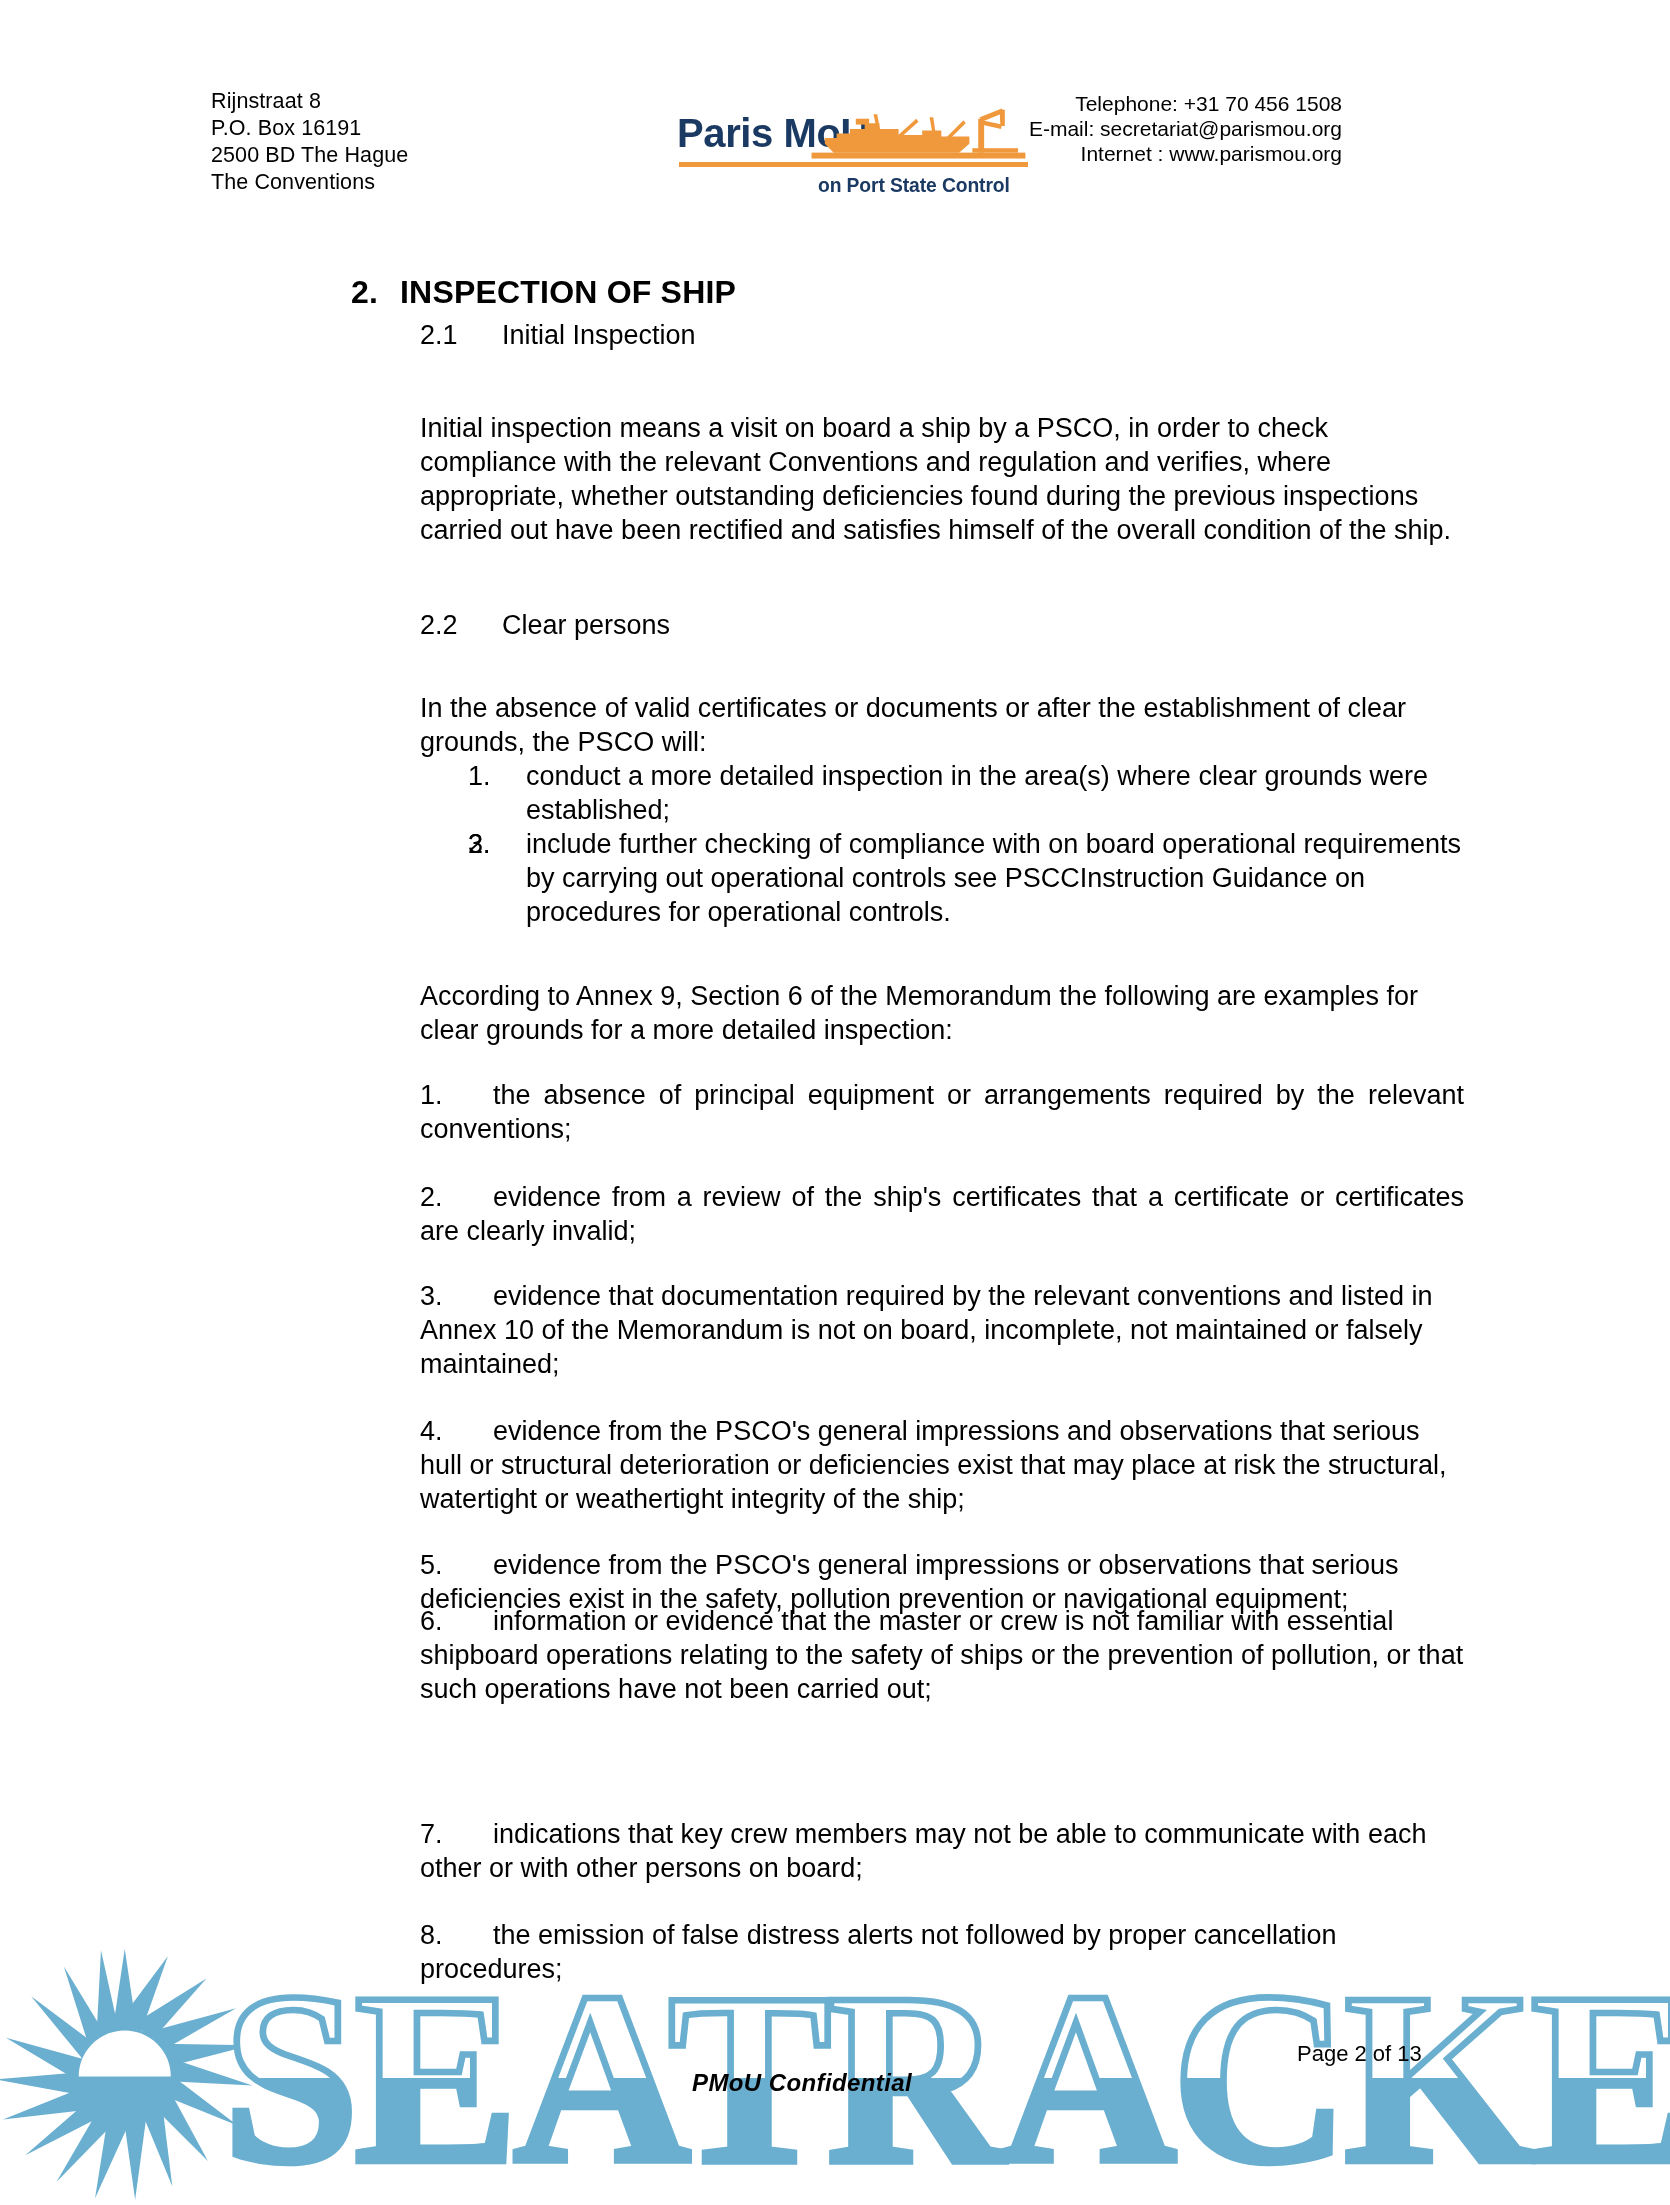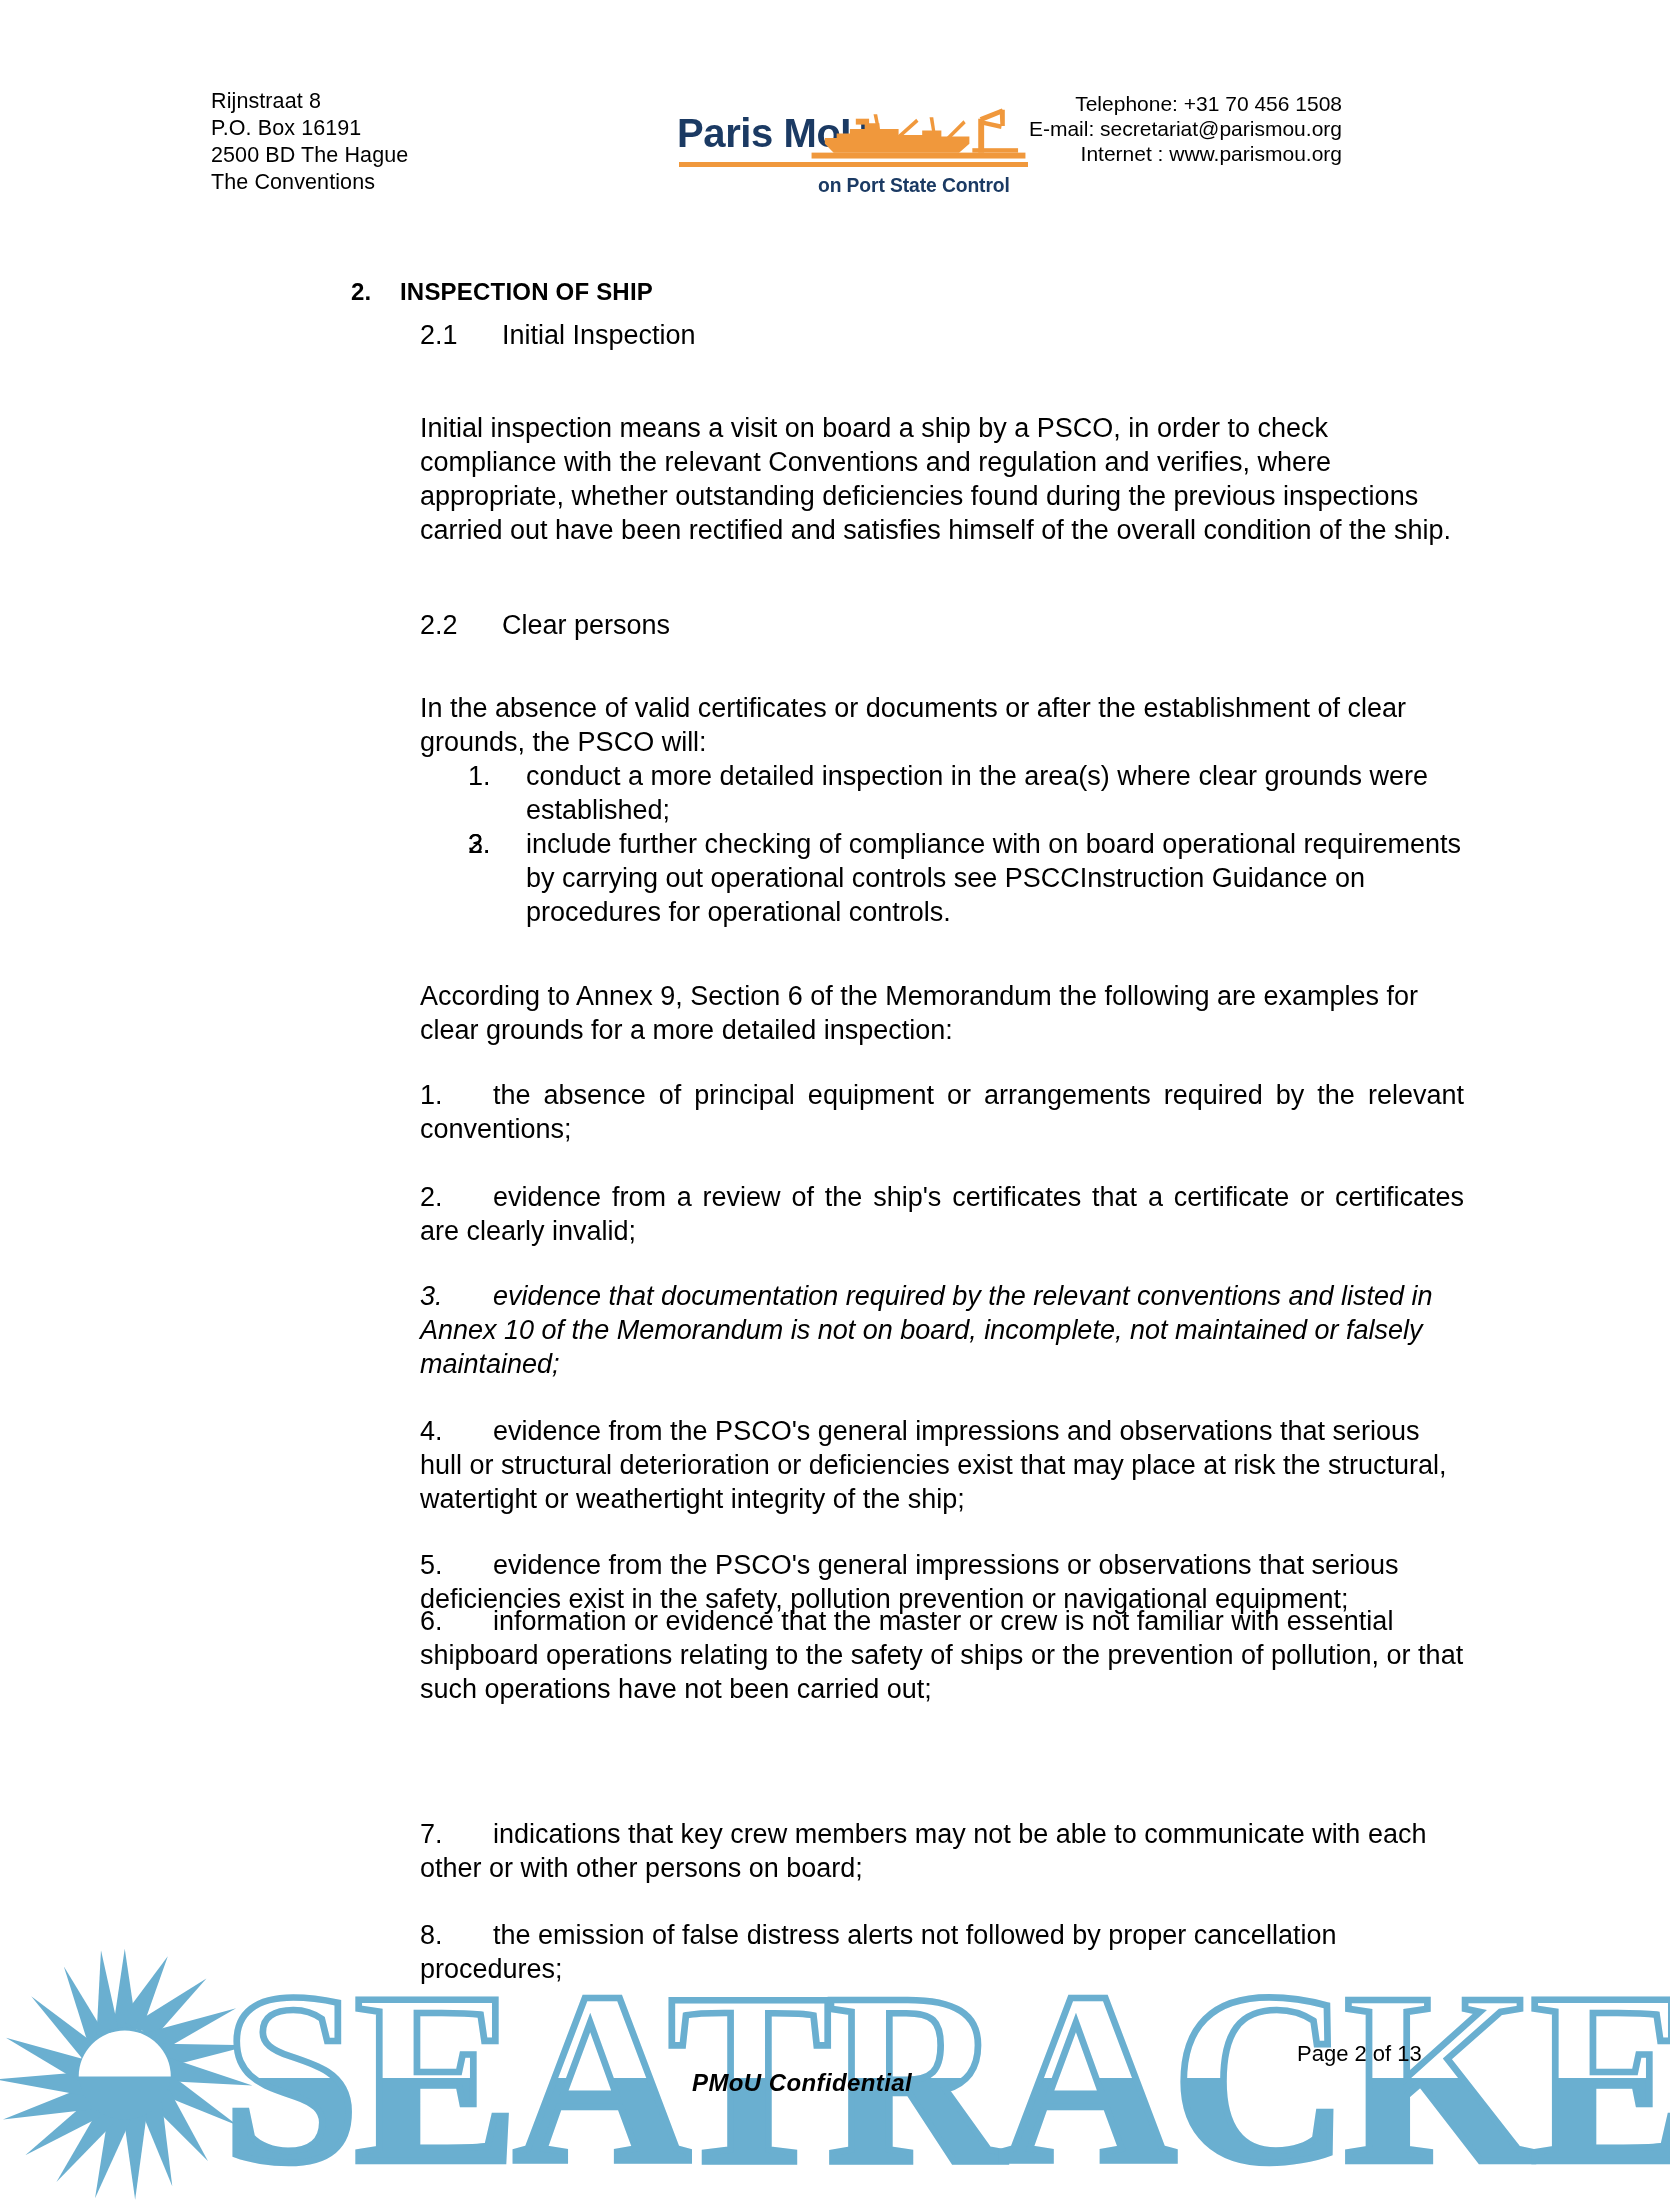--- a/index.html
+++ b/index.html
@@ -100,21 +100,21 @@
     left: 0;
     top: 0;
     width: 1670px;
     font-size: 27px;
     line-height: 34px;
   }
   .sec-title {
     position: absolute;
     left: 351px;
     top: 275px;
-    font-size: 24px;
+    font-size: 32px;
     font-weight: bold;
     letter-spacing: 0.2px;
     white-space: nowrap;
   }
   .sec-title .num { display: inline-block; width: 49px; }
 
   .subhead {
     position: absolute;
     left: 420px;
     font-size: 27px;
@@ -272,21 +272,21 @@
     <div class="para" style="top:979px;">According to Annex 9, Section 6 of the Memorandum the following are examples for clear grounds for a more detailed inspection:</div>
 
     <div class="para just numpara" style="top:1078px;">
       <span class="mk">1.</span><span>the absence of principal equipment or arrangements required by the relevant conventions;</span>
     </div>
 
     <div class="para just numpara" style="top:1180px;">
       <span class="mk">2.</span><span>evidence from a review of the ship's certificates that a certificate or certificates are clearly invalid;</span>
     </div>
 
-    <div class="para numpara" style="top:1279px;font-style:italic;">
+    <div class="para numpara" style="top:1279px;">
       <span class="mk">3.</span><span>evidence that documentation required by the relevant conventions and listed in Annex 10 of the Memorandum is not on board, incomplete, not maintained or falsely maintained;</span>
     </div>
 
     <div class="para numpara" style="top:1414px;">
       <span class="mk">4.</span><span>evidence from the PSCO's general impressions and observations that serious hull or structural deterioration or deficiencies exist that may place at risk the structural, watertight or weathertight integrity of the ship;</span>
     </div>
 
     <div class="para numpara" style="top:1548px;">
       <span class="mk">5.</span><span>evidence from the PSCO's general impressions or observations that serious deficiencies exist in the safety, pollution prevention or navigational equipment;</span>
     </div>

